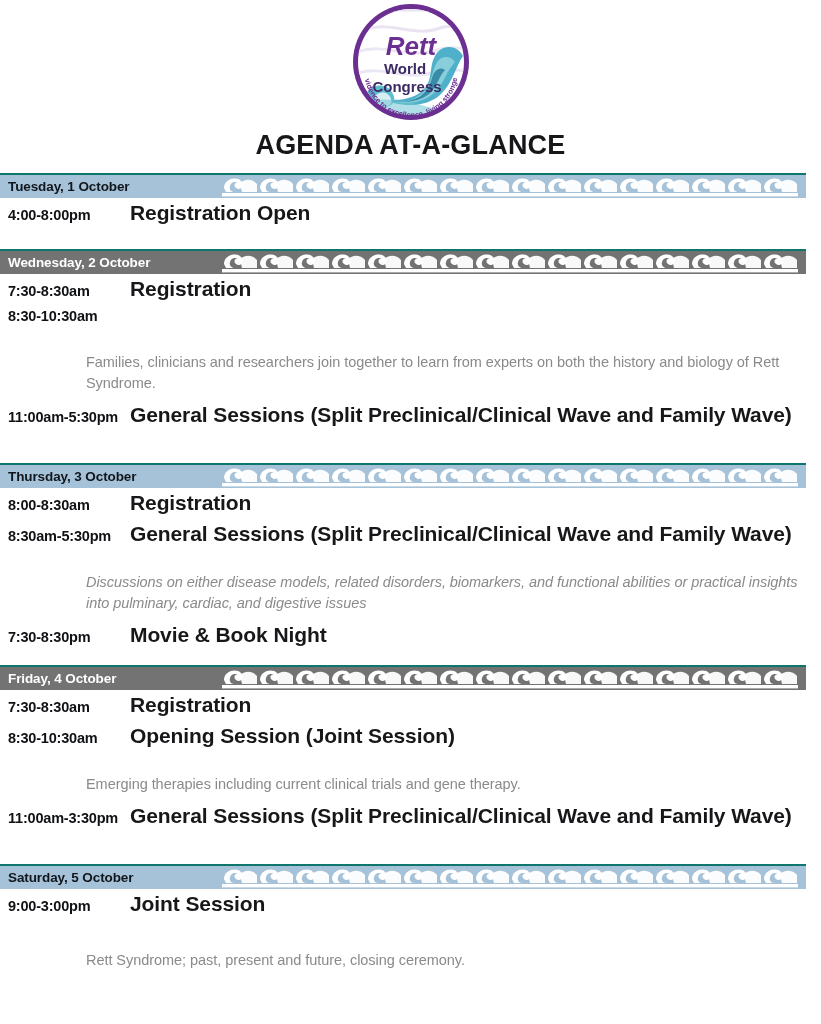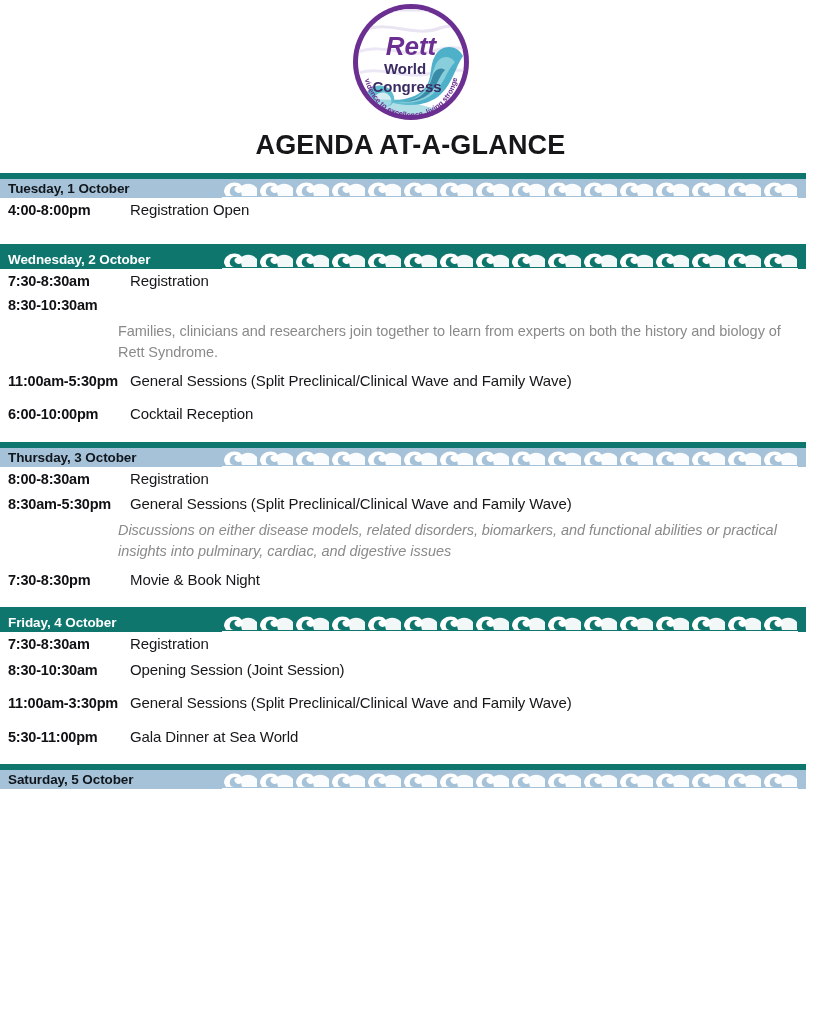--- a/index.html
+++ b/index.html
@@ -39,24 +39,24 @@
   }
 
   
   .day-block { width: 100%; }
   .day-banner {
     position: relative;
     height: 25px;
     width: 806px;
     display: flex;
     align-items: center;
-    border-top: 6px solid #0f766e;
+    border-top: 2px solid #0f766e;
   }
   .day-banner.blue  { background: #a6c2d8; }
-  .day-banner.purple{ background: #0f766e; }
+  .day-banner.purple{ background: #737373; }
 
   .day-label {
     font-size: 13.5px;
     font-weight: bold;
     padding-left: 8px;
     white-space: nowrap;
     letter-spacing: -0.1px;
   }
   .day-banner.blue  .day-label { color: #10161c; }
   .day-banner.purple .day-label { color: #ffffff; }
@@ -82,30 +82,32 @@
     width: 130px;
     min-width: 130px;
     padding-left: 8px;
     font-size: 14.5px;
     font-weight: bold;
     color: #101114;
     letter-spacing: -0.2px;
     white-space: nowrap;
   }
   .row-desc {
-    font-size: 15px;
+    font-size: 21px;
     color: #17171a;
     letter-spacing: -0.1px;
+    font-weight: bold;
   }
   .row-note {
-    padding-left: 118px;
+    padding-left: 86px;
     font-size: 14.5px;
     color: #8a8a8a;
     letter-spacing: -0.05px;
     max-width: 800px;
+    margin-top: 20px;
   }
   .sp-8  { height: 8px; }
   .sp-10 { height: 10px; }
   .sp-12 { height: 12px; }
   .sp-20 { height: 20px; }
   .sp-26 { height: 26px; }
 </style>
 </head>
 <body>
 
@@ -420,24 +422,20 @@
         </div>
         <div class="sp-8"></div>
         <div class="row-note" style="line-height: 1.45;">Families, clinicians and researchers join together to learn from experts on both the history and  biology of Rett Syndrome.</div>
         <div class="sp-10"></div>
         <div class="row">
           <div class="row-time">11:00am-5:30pm</div>
           <div class="row-desc">General Sessions (Split Preclinical/Clinical Wave and Family Wave)</div>
         </div>
         <div class="sp-8"></div>
         <div class="sp-10"></div>
-        <div class="row">
-          <div class="row-time">6:00-10:00pm</div>
-          <div class="row-desc">Cocktail Reception</div>
-        </div>
       </div>
     </div>
     <div class="day-block">
       <div class="sp-20"></div>
       <div class="day-banner blue">
         <span class="day-label">Thursday, 3 October</span>
         <div class="wave-strip">
           <svg width="612" height="23" viewBox="0 0 612 23" xmlns="http://www.w3.org/2000/svg">
      <path d="M2 12 C2 3 14 0 19 5
                C24 10 18 15 14 12
@@ -714,31 +712,28 @@
         <div class="row">
           <div class="row-time">7:30-8:30am</div>
           <div class="row-desc">Registration</div>
         </div>
         <div class="sp-10"></div>
         <div class="row">
           <div class="row-time">8:30-10:30am</div>
           <div class="row-desc">Opening Session (Joint Session)</div>
         </div>
         <div class="sp-8"></div>
+        <div class="row-note" style="line-height: 1.45;">Emerging therapies including current clinical trials and gene therapy.</div>
         <div class="sp-10"></div>
         <div class="row">
           <div class="row-time">11:00am-3:30pm</div>
           <div class="row-desc">General Sessions (Split Preclinical/Clinical Wave and Family Wave)</div>
         </div>
         <div class="sp-8"></div>
         <div class="sp-10"></div>
-        <div class="row">
-          <div class="row-time">5:30-11:00pm</div>
-          <div class="row-desc">Gala Dinner at Sea World</div>
-        </div>
       </div>
     </div>
     <div class="day-block">
       <div class="sp-20"></div>
       <div class="day-banner blue">
         <span class="day-label">Saturday, 5 October</span>
         <div class="wave-strip">
           <svg width="612" height="23" viewBox="0 0 612 23" xmlns="http://www.w3.org/2000/svg">
      <path d="M2 12 C2 3 14 0 19 5
                C24 10 18 15 14 12
@@ -857,17 +852,22 @@
                C587 9.5 589 6 592 7
                C589 5 585 6 584 10
                C583 13 585 16 588 16
                L580 16 Z" fill="#ffffff"></path>
             <path d="M594 7 C598 3 606 2 611 8 L611 16 L596 16 Z" fill="#ffffff" opacity="0.95"></path>
      <rect x="0" y="17" width="612" height="3.4" fill="#ffffff"></rect>
    </svg>
         </div>
       </div>
       <div class="rows">
+        <div class="row">
+          <div class="row-time">9:00-3:00pm</div>
+          <div class="row-desc">Joint Session</div>
+        </div>
         <div class="sp-8"></div>
         <div class="sp-8"></div>
+        <div class="row-note" style="line-height: 1.45;">Rett Syndrome; past, present and future, closing ceremony.</div>
       </div>
     </div>
   </div>
 
 </body></html>

